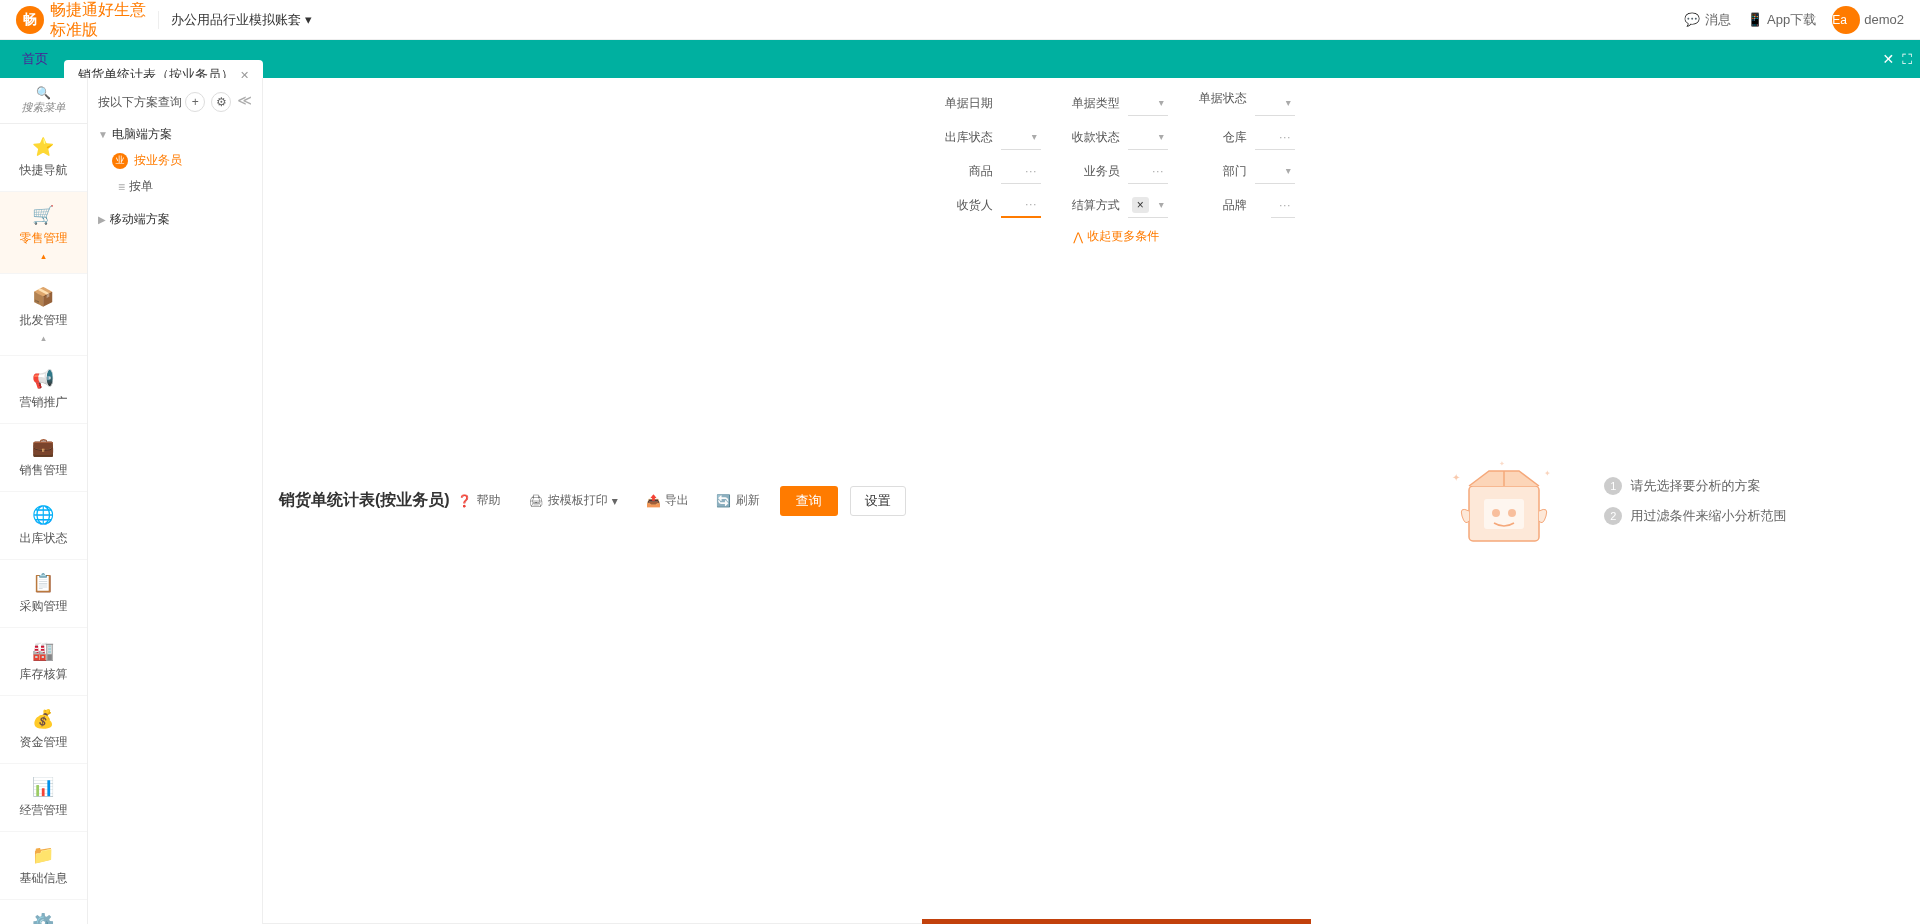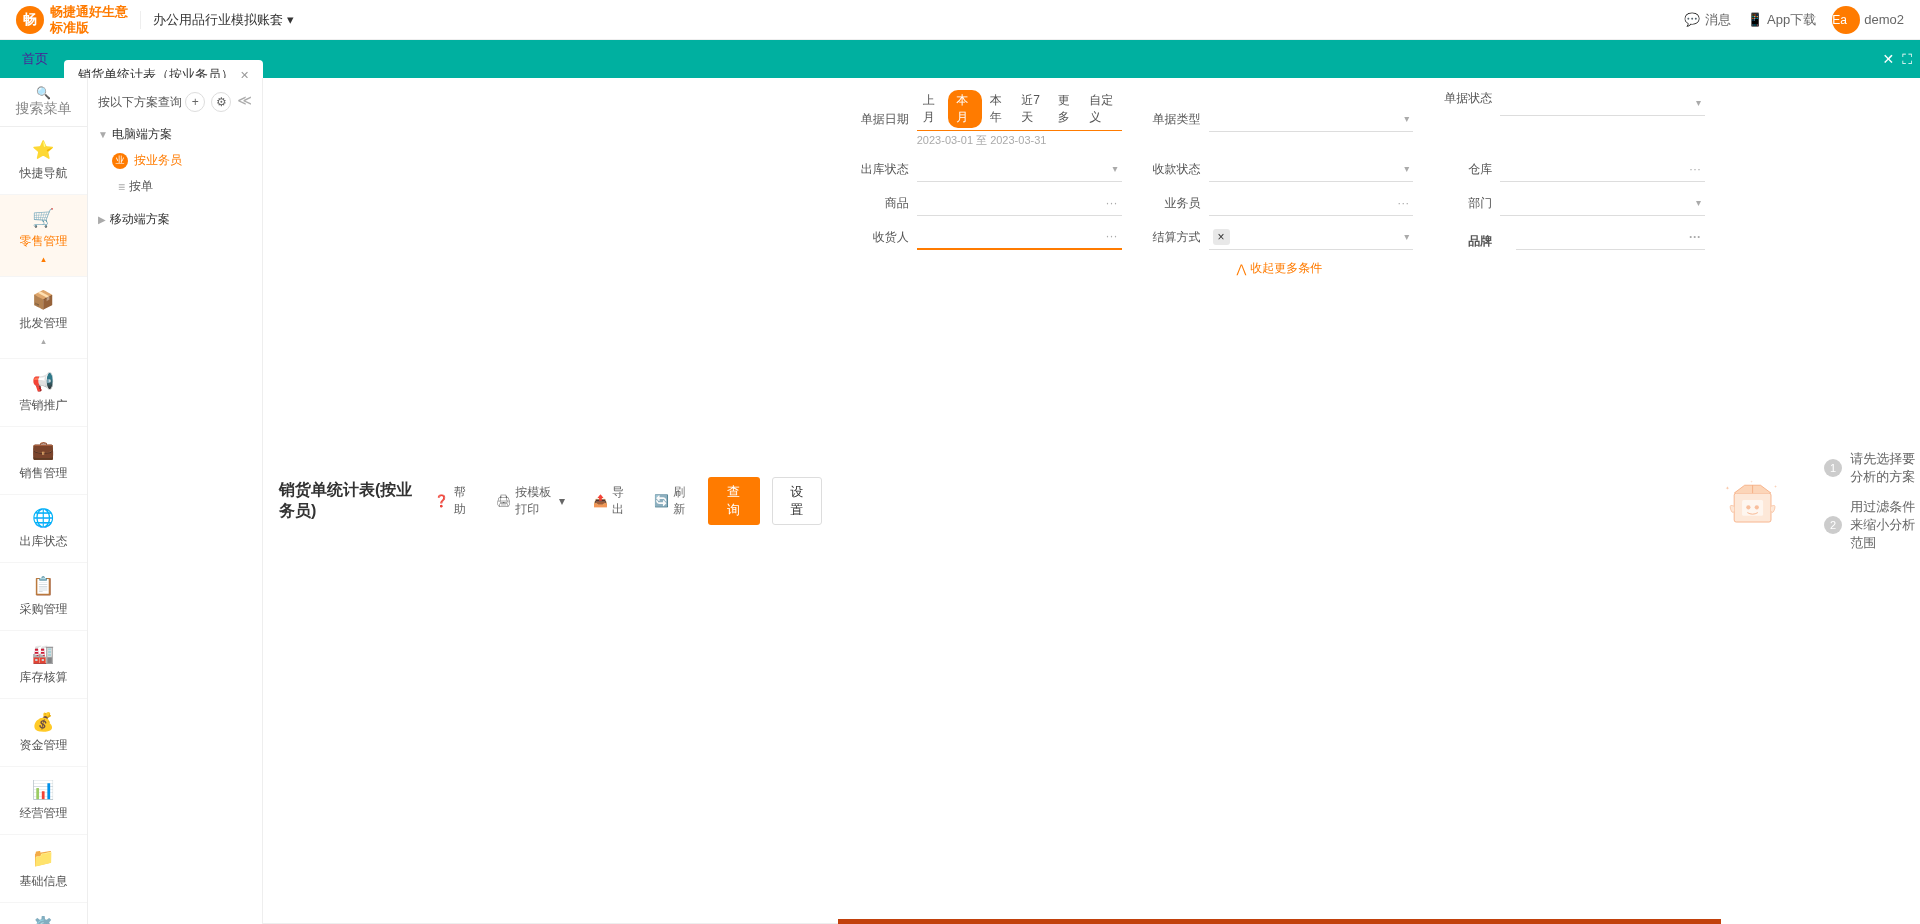--- a/index.html
+++ b/index.html
@@ -6,21 +6,21 @@
     body { background: #f5f5f5; font-size: 13px; color: #333; display: flex; flex-direction: column; height: 100vh; overflow: hidden; }
 
     
     .top-header {
       display: flex; align-items: center; background: #fff; height: 40px;
       padding: 0 16px; border-bottom: 1px solid #eee; justify-content: space-between;
     }
     .top-header-left { display: flex; align-items: center; gap: 8px; }
     .logo-area { display: flex; align-items: center; gap: 6px; }
     .logo-icon { width: 28px; height: 28px; background: #ff7b00; border-radius: 50%; display: flex; align-items: center; justify-content: center; color: #fff; font-size: 14px; font-weight: bold; }
-    .logo-text { font-size: 13px; color: #ff7b00; line-height: 1.2; font-weight: 700; }
+    .logo-text { font-size: 16px; color: #ff7b00; line-height: 1.2; font-weight: 400; }
     .company-selector { display: flex; align-items: center; gap: 4px; font-size: 13px; color: #333; cursor: pointer; border-left: 1px solid #eee; padding-left: 12px; margin-left: 4px; }
     .top-header-right { display: flex; align-items: center; gap: 16px; }
     .header-action { display: flex; align-items: center; gap: 4px; font-size: 13px; color: #666; cursor: pointer; }
     .avatar { width: 28px; height: 28px; border-radius: 50%; background: #ff7b00; display: flex; align-items: center; color: #fff; font-size: 12px; }
 
     
     .tab-bar {
       background: #00b0a0; display: flex; align-items: center; height: 38px; padding: 0 8px; gap: 2px;
     }
     .tab-item {
@@ -182,21 +182,21 @@
     <span style="font-size:14px;">✕</span>
     <span style="font-size:14px;">⛶</span>
   </div>
 </div>
 
 <div class="main-layout">
 
   <div class="sidebar">
     <div class="sidebar-search">
       <span>🔍</span>
-      <div style="font-size:14px; color:#888;">搜索菜单</div>
+      <div style="font-size:11px; color:#888;font-style:italic;">搜索菜单</div>
     </div>
     <div class="sidebar-item">
       <span class="sidebar-icon">⭐</span>
       <span>快捷导航</span>
     </div>
     <div class="sidebar-item active">
       <span class="sidebar-icon">🛒</span>
       <span>零售管理</span>
       <span style="font-size:9px; color:#ff7b00;">▴</span>
     </div>
@@ -309,31 +309,20 @@
           <button class="btn-default">设置</button>
         </div>
       </div>
 
       <div class="filter-area">
 
         <div style="display: grid; grid-template-columns: 1fr 1fr 1fr; gap: 0 24px; margin-bottom: 8px;">
 
           <div style="display: flex; align-items: center; gap: 8px;">
             <span class="fc-label">单据日期</span>
-            <div style="flex: 1; display: flex; flex-direction: column;">
-              <div style="display: flex; align-items: center; gap: 2px; border-bottom: 1px solid #ff7b00; padding-bottom: 2px;">
-                <span class="date-btn">上月</span>
-                <span class="date-btn active">本月</span>
-                <span class="date-btn">本年</span>
-                <span class="date-btn">近7天</span>
-                <span class="date-btn">更多</span>
-                <span class="date-btn">自定义</span>
-              </div>
-              <div style="font-size: 11px; color: #aaa; margin-top: 2px;">2023-03-01 至 2023-03-31</div>
-            </div>
           </div>
 
           <div style="display: flex; align-items: center; gap: 8px;">
             <span class="fc-label">单据类型</span>
             <div class="fc-input" style="border-bottom: 1px solid #ddd;">
               <span class="fc-input-text"></span>
               <span class="fc-input-arrow">▾</span>
             </div>
           </div>
 
@@ -405,21 +394,21 @@
           <div style="display: flex; align-items: center; gap: 8px;">
             <span class="fc-label">结算方式</span>
             <div class="fc-input" style="border-bottom: 1px solid #ddd;">
               <span style="background: #e8e8e8; border-radius: 3px; padding: 1px 5px; font-size: 12px; display: flex; align-items: center; gap: 3px;">
                 <span>×</span>
               </span>
               <span style="flex:1;"></span>
               <span class="fc-input-arrow">▾</span>
             </div>
           </div>
-          <div style="display: flex; align-items: flex-end; gap: 24px; font-weight: bold;">
+          <div style="display: flex; align-items: center; gap: 24px;">
             <span class="fc-label">品牌</span>
             <div class="fc-input" style="border-bottom: 1px solid #ddd;">
               <span class="fc-input-text"></span>
               <span class="fc-input-dots">···</span>
             </div>
           </div>
         </div>
 
         <div class="collapse-bar">
           <span>⋀</span>

